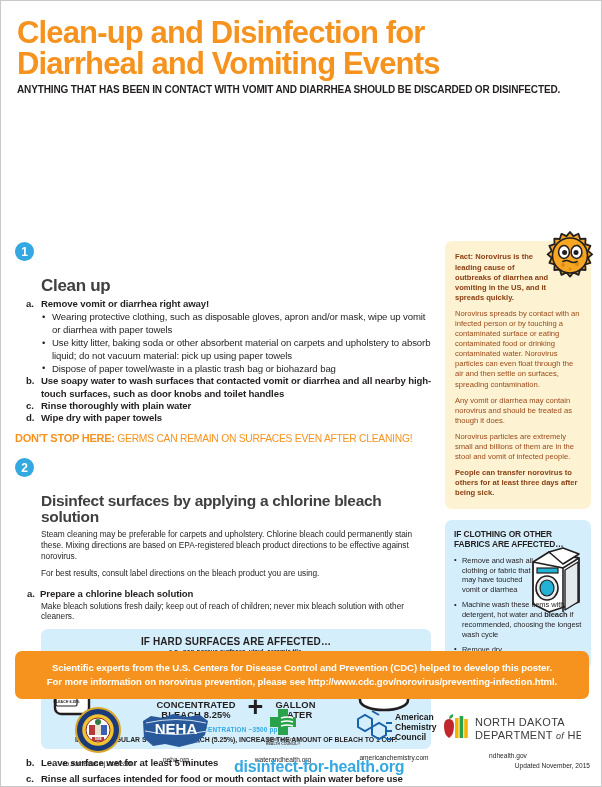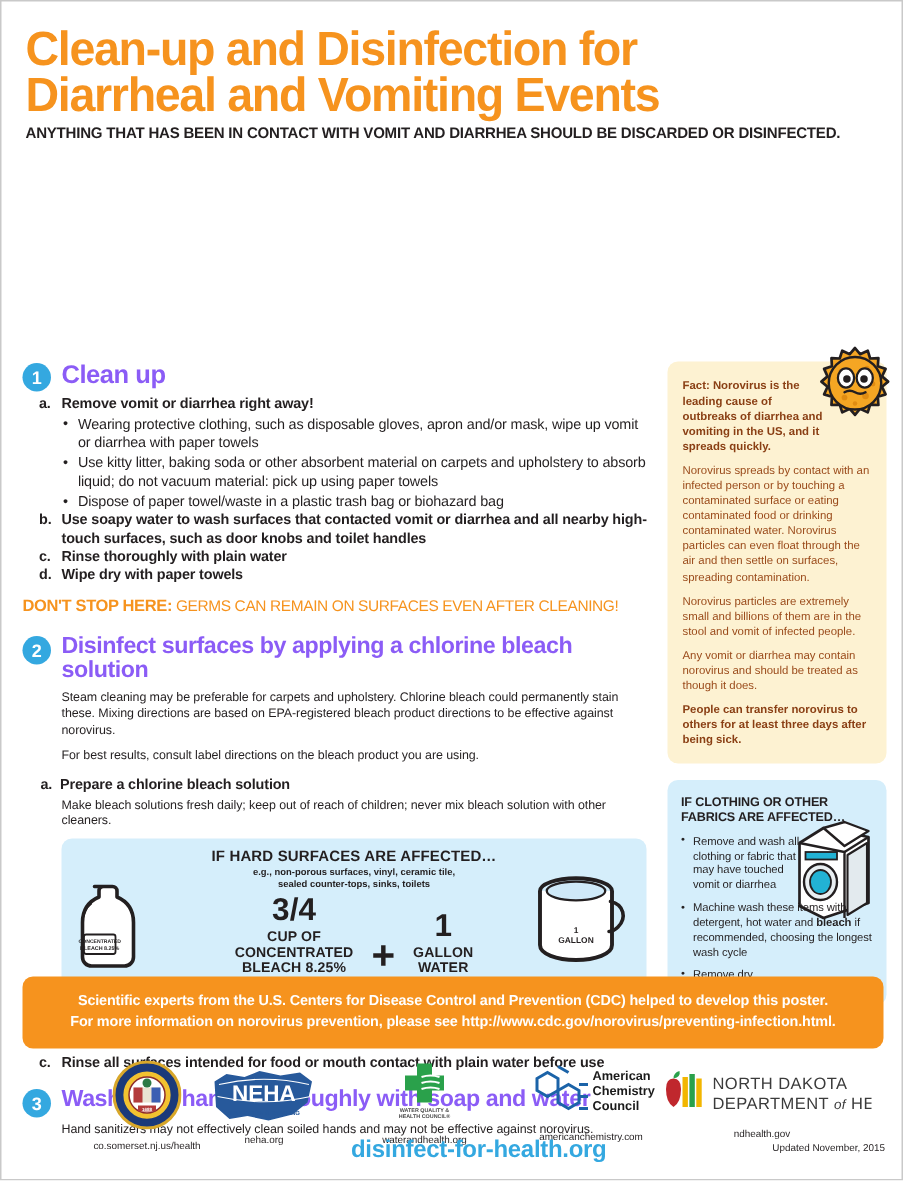--- a/index.html
+++ b/index.html
@@ -35,23 +35,24 @@
 
   
   .step{display:flex;align-items:flex-start;gap:7px;}
   .bullet-num{
     flex:0 0 auto;width:19px;height:19px;border-radius:50%;
     background:#34a8e0;color:#ffffff;font-weight:bold;font-size:12px;
     display:flex;align-items:center;justify-content:center;
     line-height:1;margin-top:1px;
   }
   .step-title{
-    color:#8b5cf6;font-weight:bold;font-size:17px;line-height:1.05;
+    color:#404040;font-weight:bold;font-size:17px;line-height:1.05;
     letter-spacing:-0.3px;
     font-family:"Liberation Sans Narrow","Liberation Sans",sans-serif;
+    margin-top:36px;
   }
   .step2 .step-title{font-size:15.5px;}
   .step3 .step-title{font-size:15.5px;}
 
   
   ol.alpha{list-style:none;margin:3px 0 0 0;padding:0;}
   ol.alpha>li{
     position:relative;padding-left:26px;font-size:9.6px;font-weight:bold;
     line-height:1.27;margin-bottom:0px;letter-spacing:-0.1px;
   }
@@ -290,22 +291,22 @@
             <circle cx="43" cy="27" r="1.6" fill="#e08c12"></circle>
             <ellipse cx="25" cy="23" rx="5.4" ry="6.4" fill="#ffffff" stroke="#231f20" stroke-width="1.5"></ellipse>
             <ellipse cx="37.5" cy="23" rx="5.4" ry="6.4" fill="#ffffff" stroke="#231f20" stroke-width="1.5"></ellipse>
             <circle cx="25.6" cy="23.6" r="2.5" fill="#231f20"></circle>
             <circle cx="37" cy="23.6" r="2.5" fill="#231f20"></circle>
             <path d="M24 32.5 q3.5 -2 7 0 q3.5 2 7 0" fill="none" stroke="#231f20" stroke-width="1.6" stroke-linecap="round"></path>
           </svg>
         </div>
         <p class="b lead">Fact: Norovirus is the leading cause of outbreaks of diarrhea and vomiting in the US, and it spreads quickly.</p>
         <p>Norovirus spreads by contact with an infected person or by touching a contaminated surface or eating contaminated food or drinking contaminated water. Norovirus particles can even float through the air and then settle on surfaces, spreading contamination.</p>
+        <p>Any vomit or diarrhea may contain norovirus and should be treated as though it does.</p>
         <p>Norovirus particles are extremely small and billions of them are in the stool and vomit of infected people.</p>
-        <p>Any vomit or diarrhea may contain norovirus and should be treated as though it does.</p>
         <p class="b">People can transfer norovirus to others for at least three days after being sick.</p>
       </div>
 
       <div class="clothbox" style="margin-top:11px;">
         <div class="cloth-h">
           <span>IF CLOTHING OR OTHER</span><br>
           <span>FABRICS ARE AFFECTED…</span>
         </div>
         <div class="washer">
           <svg width="66" height="74" viewBox="0 0 66 74">

